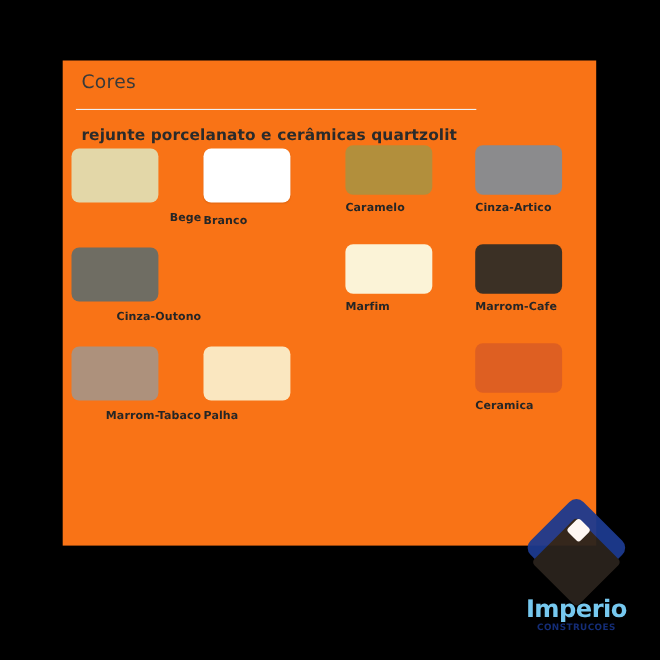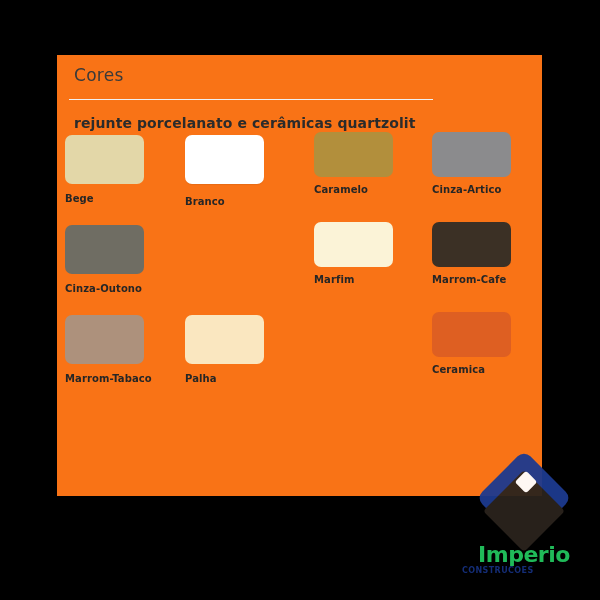--- a/index.html
+++ b/index.html
@@ -65,21 +65,21 @@
   }
   .swatch-row {
     position: relative;
     height: 90px;
   }
   .swatch-cell {
     position: absolute;
     top: 0;
     width: 118px;
   }
-  .swatch-cell.c0 { left: 8px; }
+  .swatch-cell.c0 { left: 8px; text-align: right; }
   .swatch-cell.c1 { left: 128px; }
   .swatch-cell.c2 { left: 257px; }
   .swatch-cell.c3 { left: 375px; }
 
   .swatch-chip {
     width: 79px;
     height: 49px;
     border-radius: 7px;
     box-sizing: border-box;
   }
@@ -148,30 +148,30 @@
     border-radius: 3px;
   }
   #wm-wordmark {
     position: absolute;
     left: 0;
     top: 80px;
     width: 124px;
     text-align: center;
     font-size: 22px;
     font-weight: 700;
-    color: #22c55e;
+    color: #7dd3fc;
     letter-spacing: -0.5px;
     filter: blur(0.6px);
   }
   #wm-tagline {
     position: absolute;
     left: 0;
     top: 104px;
     width: 124px;
-    text-align: left;
+    text-align: center;
     font-size: 8px;
     font-weight: 700;
     color: #16307e;
     letter-spacing: 0.4px;
     filter: blur(0.5px);
   }
 </style>
 </head>
 <body>
 

